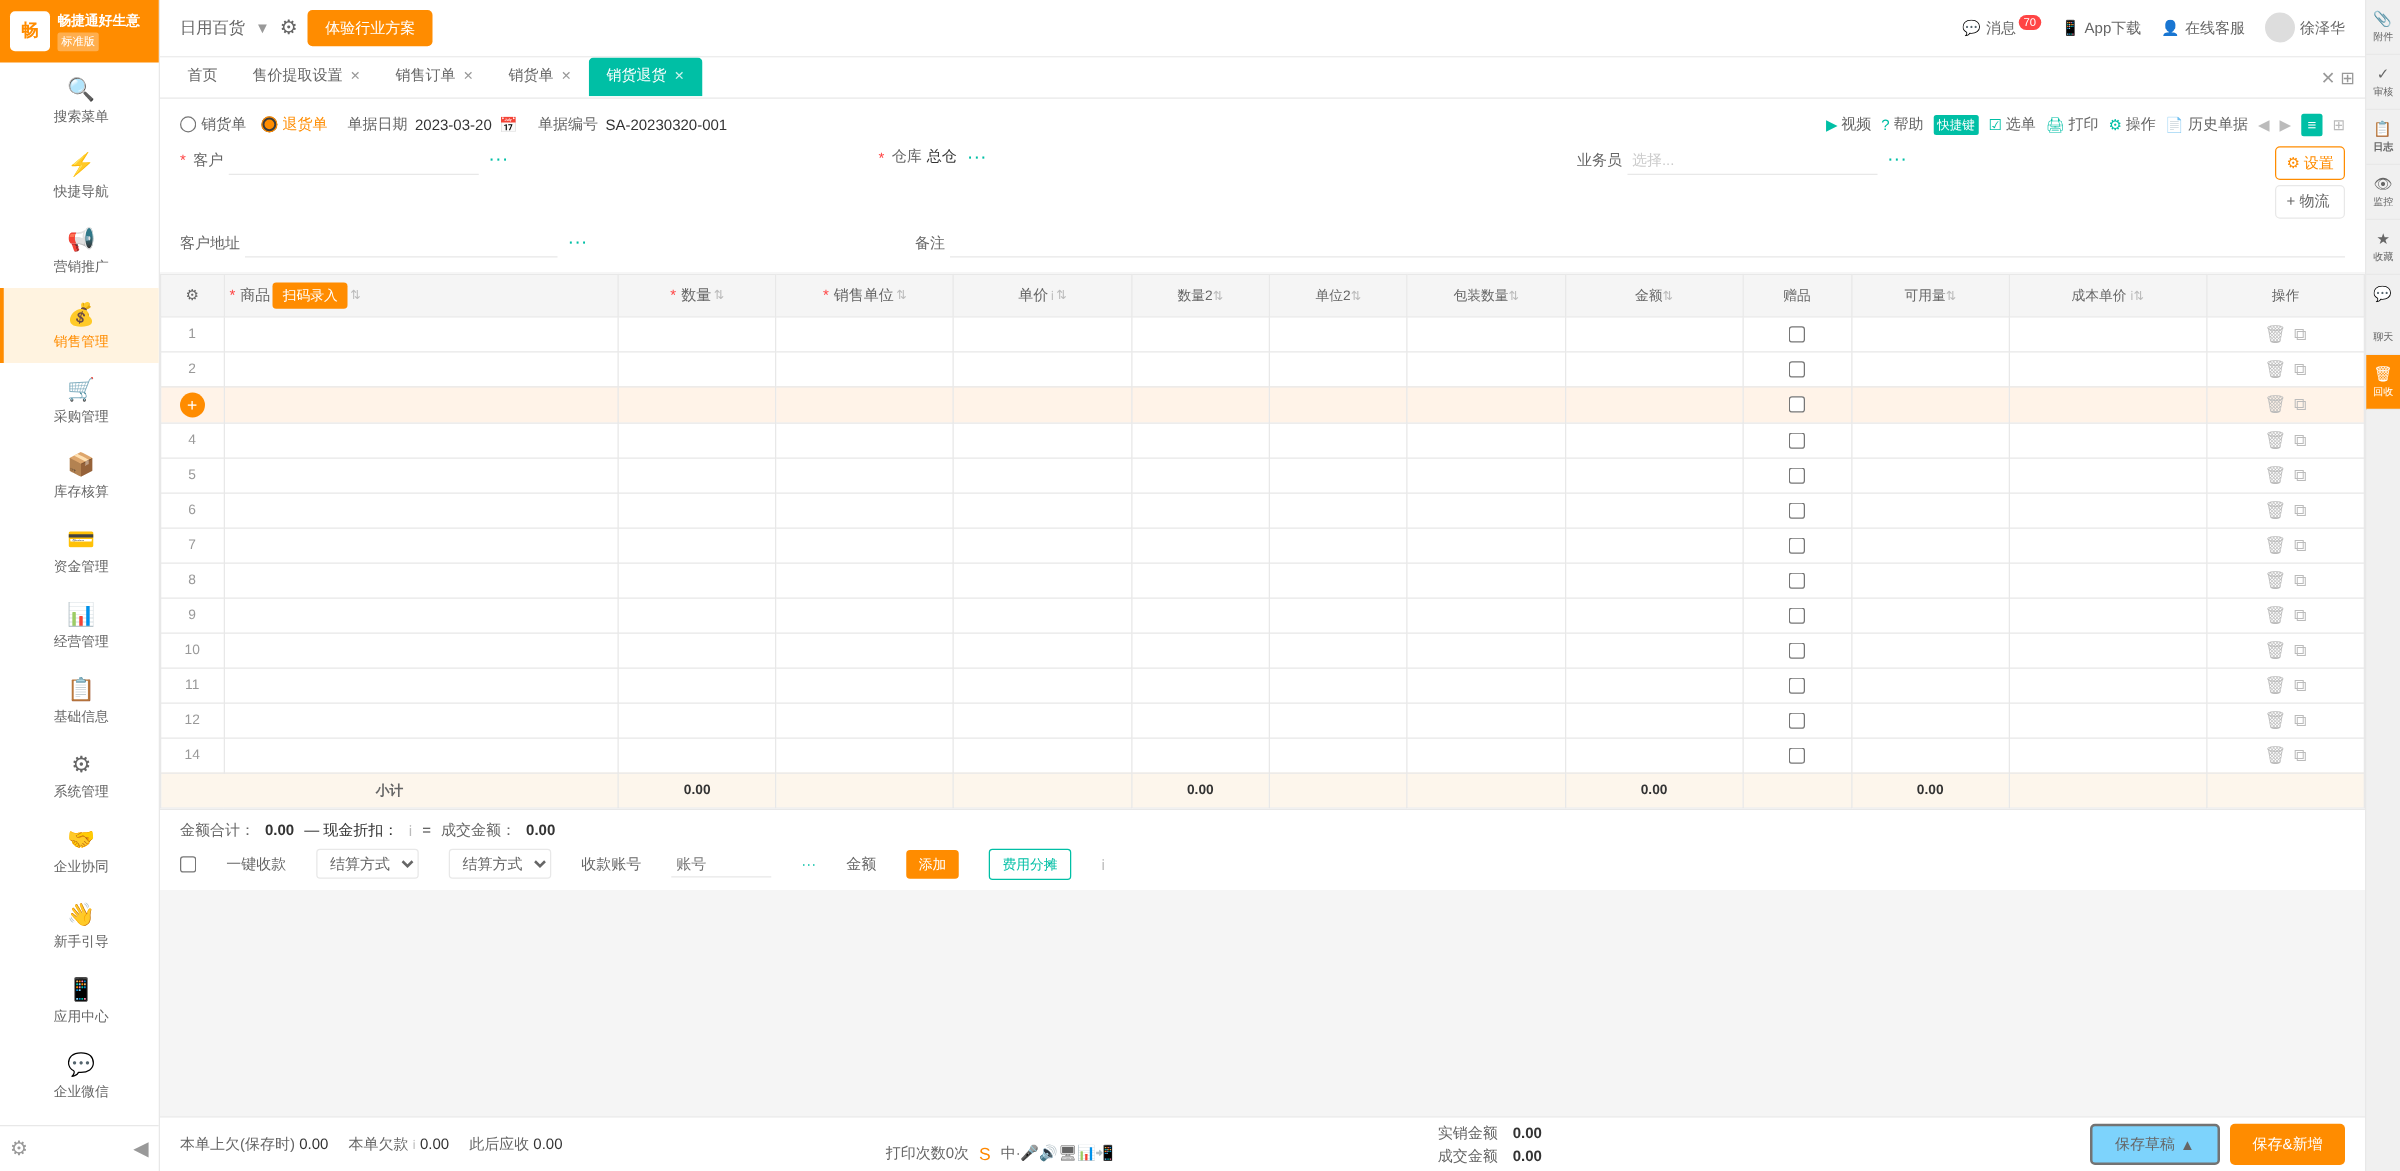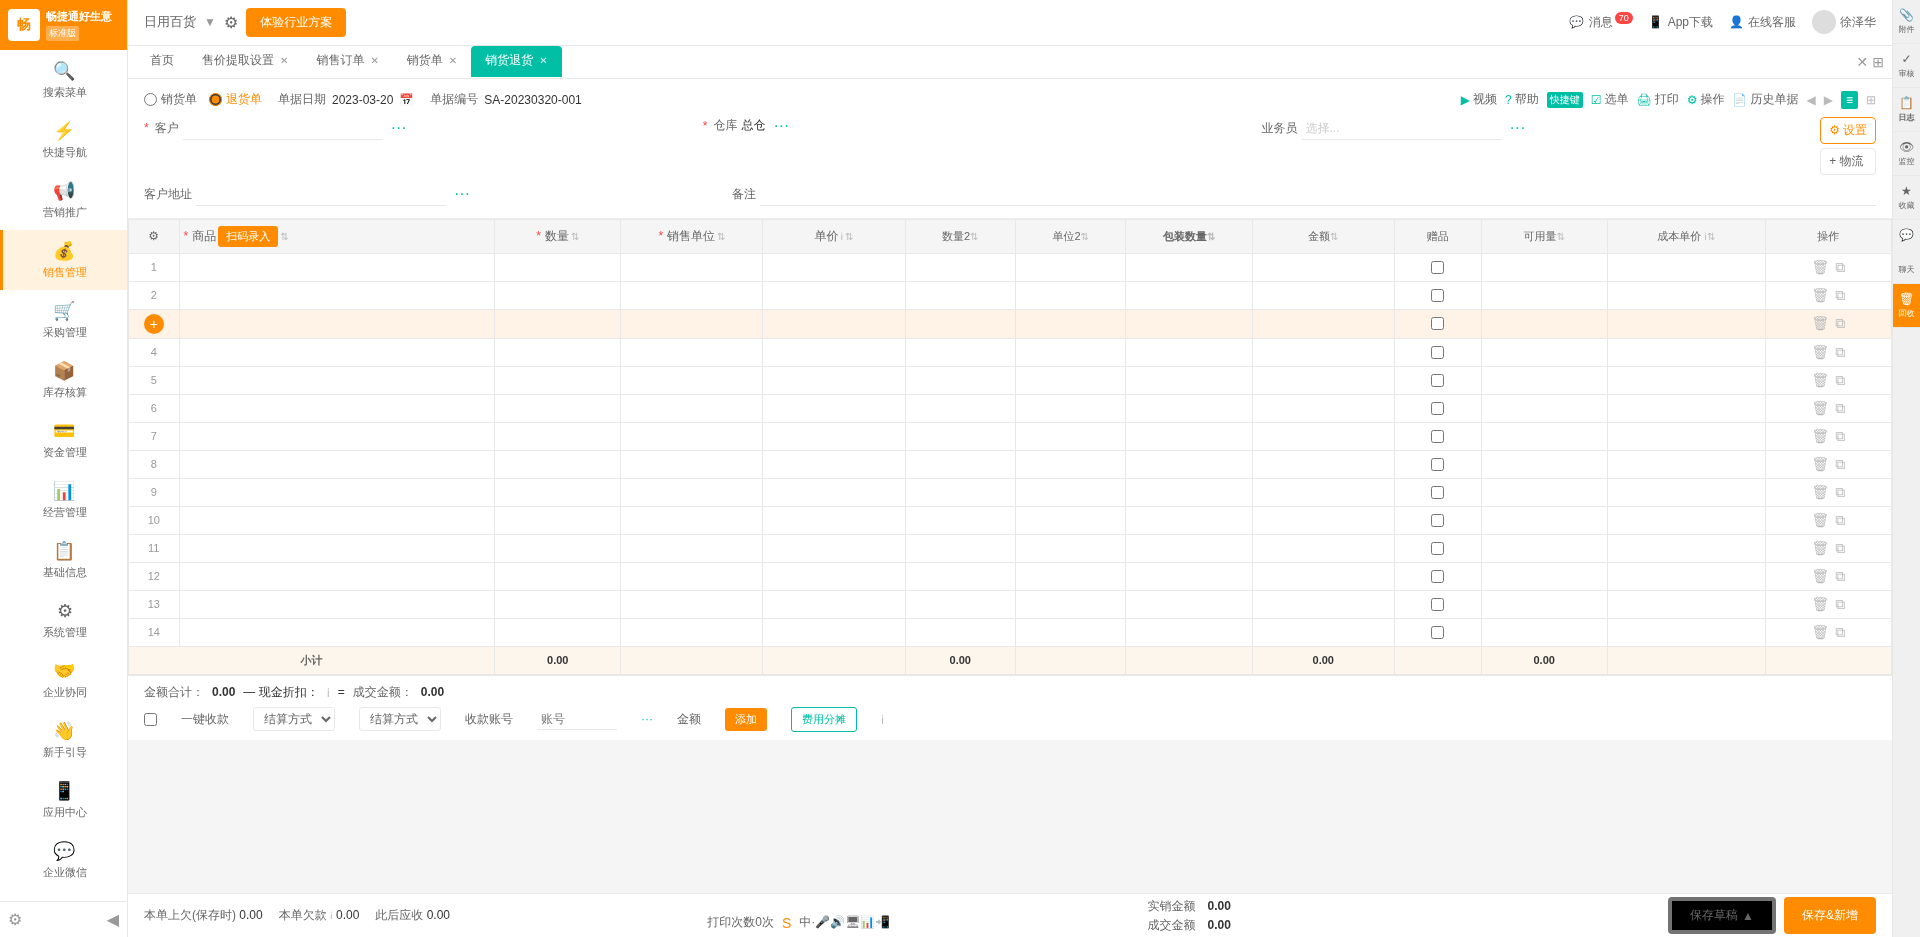--- a/index.html
+++ b/index.html
@@ -91,21 +91,21 @@
     .footer-input { border: none; border-bottom: 1px solid #e8e8e8; padding: 3px 4px; color: #333; outline: none; width: 80px; }
     .footer-dotted { color: #00bfa5; }
     .footer-add-btn { background: #ff8c00; color: #fff; border: none; padding: 4px 10px; border-radius: 3px; cursor: pointer; font-size: 11px; }
     .footer-fee-btn { background: #fff; border: 1px solid #00bfa5; color: #00bfa5; padding: 4px 10px; border-radius: 3px; cursor: pointer; font-size: 11px; }
 
     
     .bottom-bar { background: #fff; border-top: 1px solid #e8e8e8; padding: 6px 16px; display: flex; align-items: center; justify-content: space-between; height: 44px; gap: 26px; }
     .bottom-bar-left { display: flex; gap: 16px; color: #666; font-size: 11px; }
     .bottom-bar-mid { display: flex; gap: 8px; align-items: center; margin-top: 14px; }
     .bottom-bar-right { display: flex; gap: 8px; }
-    .btn-save-draft { background: #000000; border: 4px solid #737373; color: #666; padding: 6px 18px; border-radius: 4px; cursor: pointer; display: flex; align-items: center; gap: 4px; font-size: 12px; }
+    .btn-save-draft { background: #7dd3fc; border: 2px solid #737373; color: #666; padding: 6px 18px; border-radius: 4px; cursor: pointer; display: flex; align-items: center; gap: 4px; font-size: 12px; }
     .btn-save-new { background: #ff8c00; color: #fff; border: none; padding: 6px 18px; border-radius: 4px; cursor: pointer; font-size: 12px; }
     .bottom-val { color: #333; }
 
     
     .right-panel { width: 28px; background: #f0f0f0; display: flex; flex-direction: column; border-left: 1px solid #e8e8e8; }
     .right-panel-btn { display: flex; flex-direction: column; align-items: center; padding: 8px 2px; cursor: pointer; color: #666; border-bottom: 1px solid #e8e8e8; font-size: 9px; gap: 2px; }
     .right-panel-btn.active { background: #ff8c00; color: #fff; }
 
     
     ::-webkit-scrollbar { width: 4px; height: 4px; }
@@ -361,21 +361,21 @@
                   <span class="required-star">*</span>销售单位<span class="col-sort">⇅</span>
                 </div>
               </th>
               <th style="width:90px;">
                 <div class="col-header" style="justify-content:center;">
                   单价 <span style="color:#bbb;font-size:10px;">ℹ</span><span class="col-sort">⇅</span>
                 </div>
               </th>
               <th style="width:70px;">数量2<span class="col-sort">⇅</span></th>
               <th style="width:70px;">单位2<span class="col-sort">⇅</span></th>
-              <th style="width:80px;font-weight:bold;">包装数量<span class="col-sort">⇅</span></th>
+              <th style="width:80px;">包装数量<span class="col-sort">⇅</span></th>
               <th style="width:90px;">金额<span class="col-sort">⇅</span></th>
               <th style="width:55px;">赠品</th>
               <th style="width:80px;">可用量<span class="col-sort">⇅</span></th>
               <th style="width:100px;">
                 成本单价 <span style="color:#bbb;font-size:10px;">ℹ</span><span class="col-sort">⇅</span>
               </th>
               <th style="width:80px;">操作</th>
             </tr>
           </thead>
           <tbody id="table-body">
@@ -641,44 +641,20 @@
                 <td></td>
                 <td>
                   <div class="action-icons">
       <span class="action-icon">🗑</span>
       <span class="action-icon">⧉</span>
     </div>
                 </td>
               </tr>
               <tr>
                 <td><span class="row-num">12</span></td>
-                <td></td>
-                <td></td>
-                <td></td>
-                <td></td>
-                <td></td>
-                <td></td>
-                <td></td>
-                <td></td>
-                <td>
-                  <div class="checkbox-cell">
-                    <input type="checkbox" style="">
-                  </div>
-                </td>
-                <td></td>
-                <td></td>
-                <td>
-                  <div class="action-icons">
-      <span class="action-icon">🗑</span>
-      <span class="action-icon">⧉</span>
-    </div>
-                </td>
-              </tr>
-              <tr>
-                <td><span class="row-num">13</span></td>
                 <td></td>
                 <td></td>
                 <td></td>
                 <td></td>
                 <td></td>
                 <td></td>
                 <td></td>
                 <td></td>
                 <td>
                   <div class="checkbox-cell">

